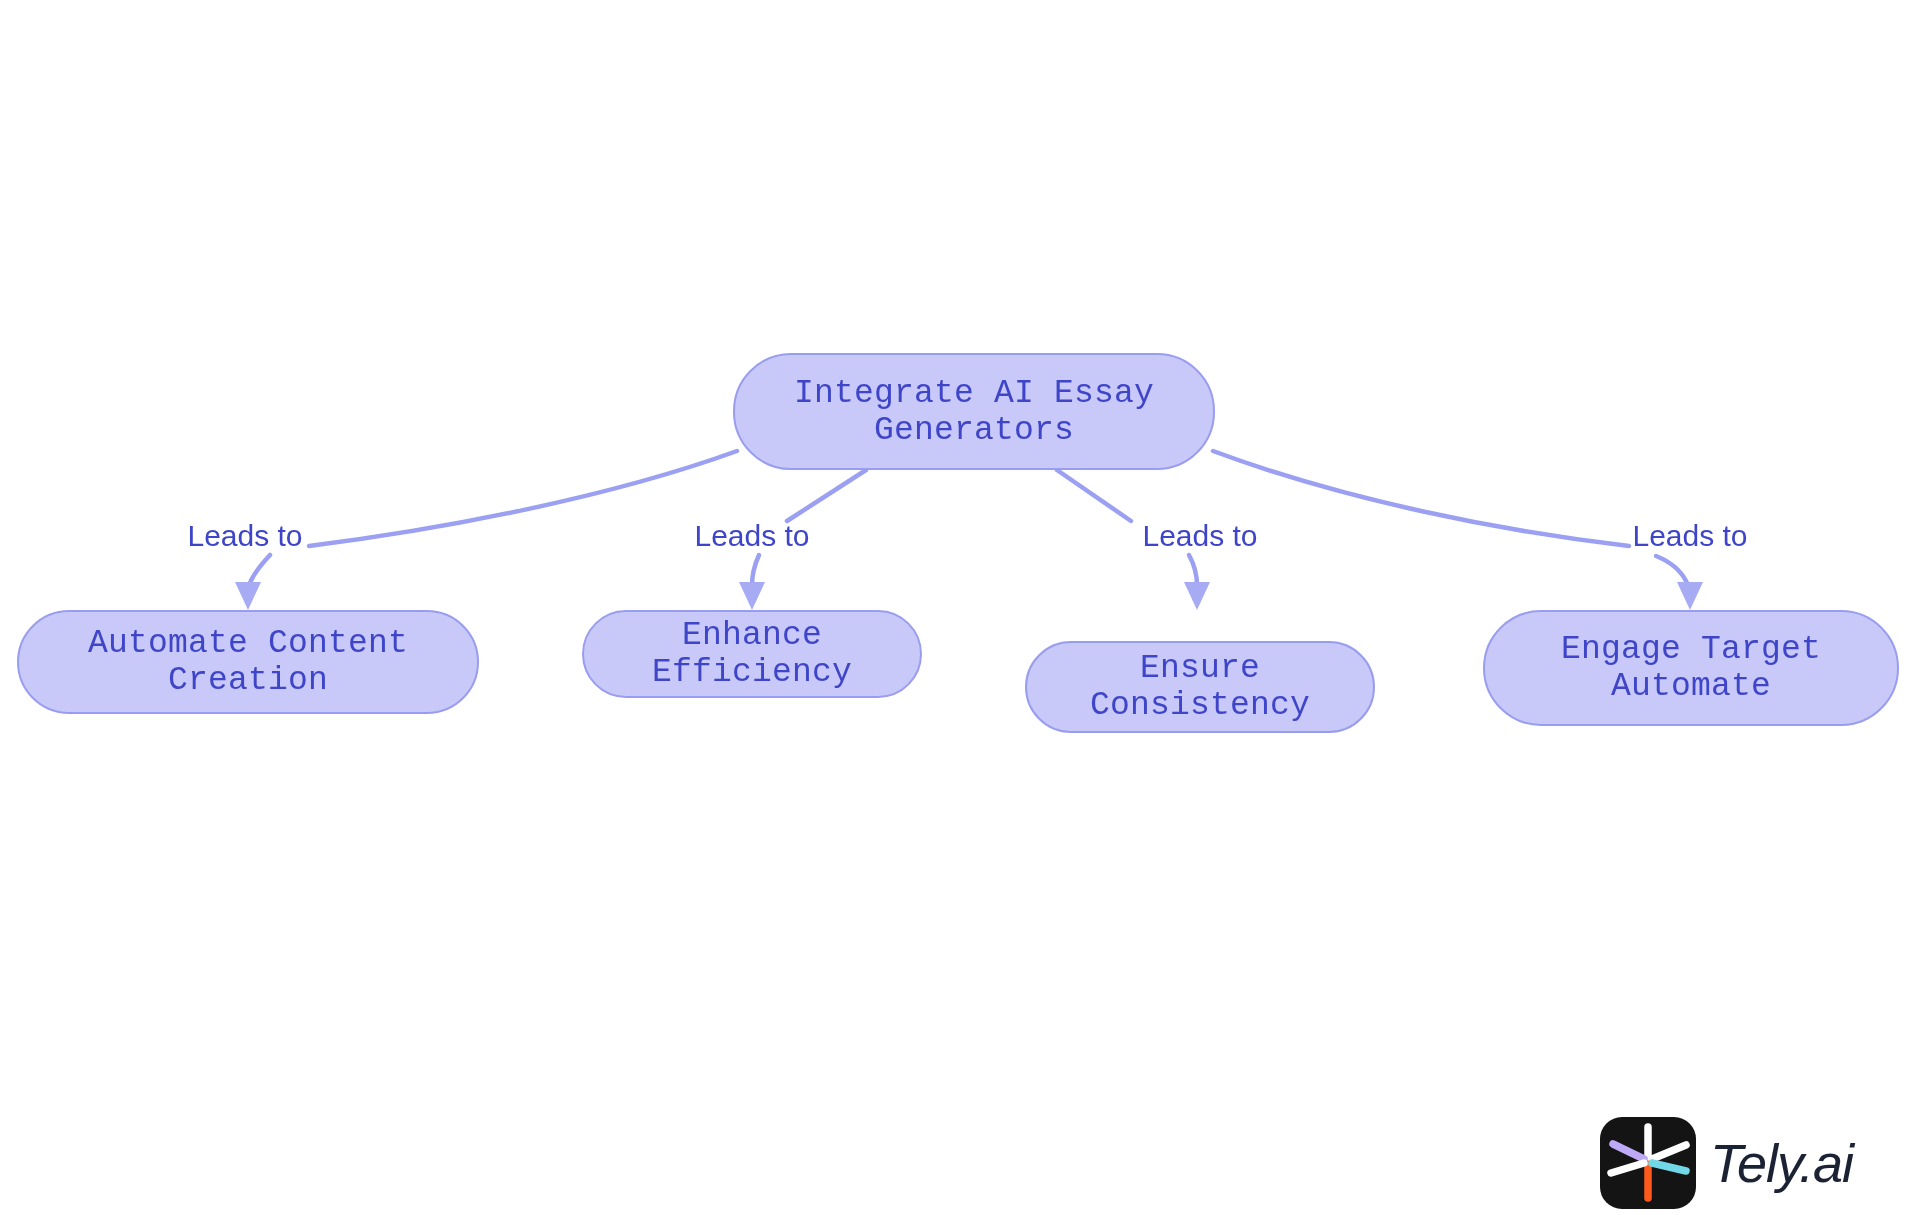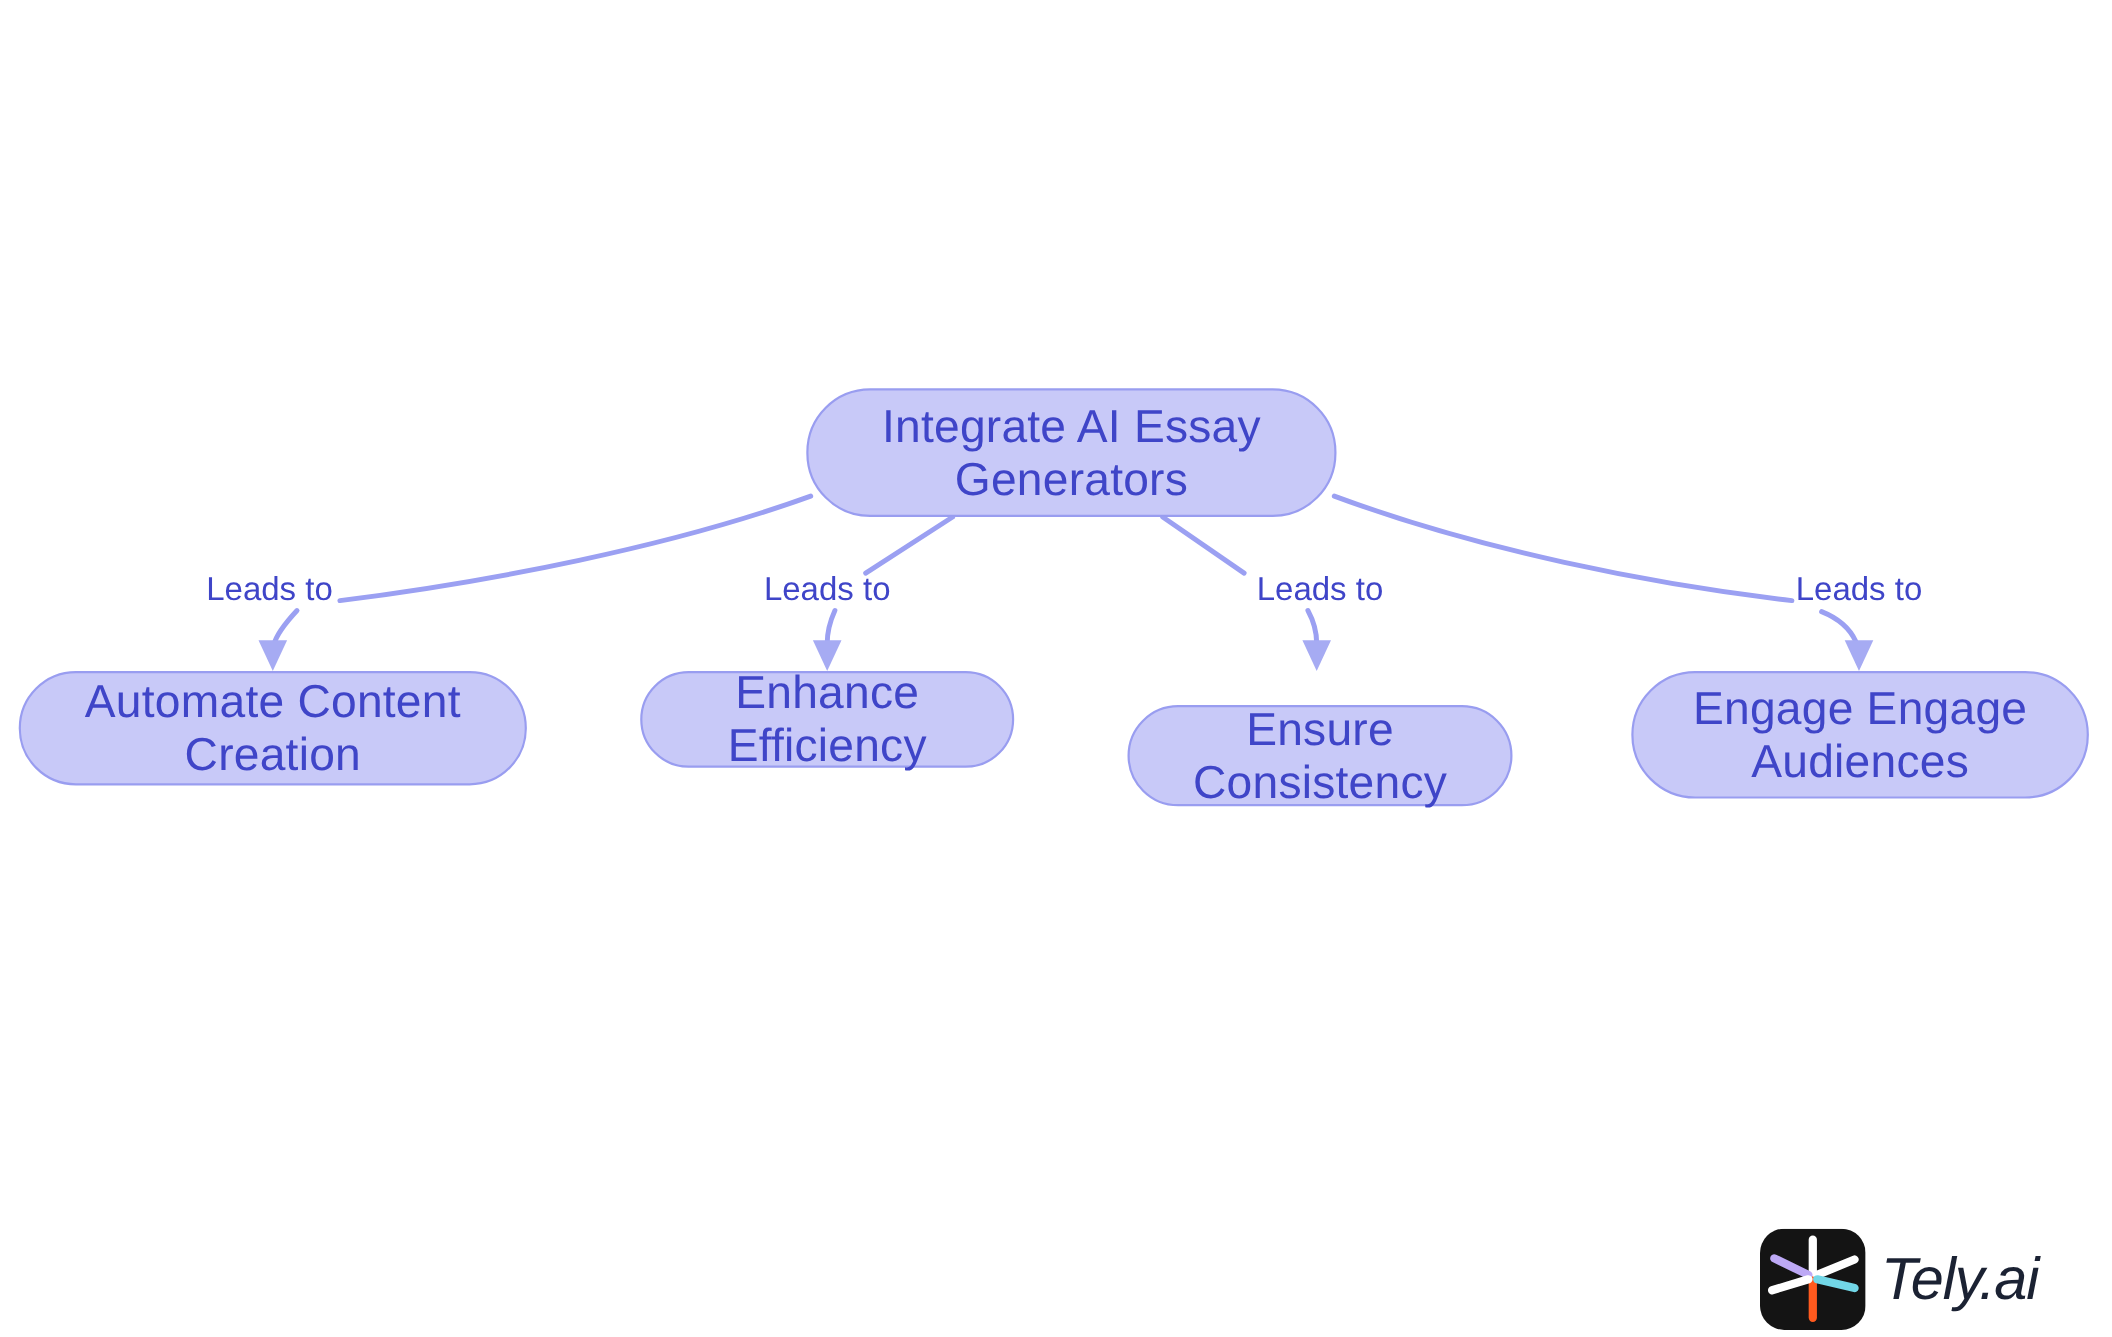--- a/index.html
+++ b/index.html
@@ -28,24 +28,25 @@
   }
   .node {
     position: absolute;
     display: flex;
     align-items: center;
     justify-content: center;
     background: var(--node-fill, #c8c9f8);
     border: 2px solid var(--node-border, #999df0);
     border-radius: 58px;
     color: var(--node-text, #3f45c8);
-    font-size: 42px;
+    font-size: 33px;
     letter-spacing: 0.2px;
     text-align: center;
     box-sizing: border-box;
+    font-family: Liberation Mono, monospace;
   }
   .edge-label {
     position: absolute;
     transform: translate(-50%, -50%);
     color: var(--label-text, #3f45c8);
     font-size: 30px;
     white-space: nowrap;
   }
   #brand {
     position: absolute;
@@ -98,21 +99,21 @@
   <div class="node" style="left:733px; top:353px; width:482px; height:117px;">Integrate AI Essay Generators</div>
 
   <div class="edge-label" style="left:245px; top:536px;">Leads to</div>
   <div class="edge-label" style="left:752px; top:536px;">Leads to</div>
   <div class="edge-label" style="left:1200px; top:536px;">Leads to</div>
   <div class="edge-label" style="left:1690px; top:536px;">Leads to</div>
 
   <div class="node" style="left:17px; top:610px; width:462px; height:104px;">Automate Content Creation</div>
   <div class="node" style="left:582px; top:610px; width:340px; height:88px;">Enhance Efficiency</div>
   <div class="node" style="left:1025px; top:610px; width:350px; height:92px;margin-top:31px;">Ensure Consistency</div>
-  <div class="node" style="left:1483px; top:610px; width:416px; height:116px;">Engage Engage Audiences</div>
+  <div class="node" style="left:1483px; top:610px; width:416px; height:116px;">Engage Target Automate</div>
 
   <div id="brand">
     <svg width="96" height="92" viewBox="0 0 96 92" xmlns="http://www.w3.org/2000/svg">
       <rect x="0" y="0" width="96" height="92" rx="22" style="fill: var(--brand-icon-bg, #141414);"></rect>
       <line class="spoke spoke-top" x1="48" y1="10" x2="48" y2="41"></line>
       <line class="spoke spoke-bottom" x1="48" y1="47" x2="48" y2="81"></line>
       <line class="spoke spoke-upper-left" x1="13" y1="27" x2="44" y2="42"></line>
       <line class="spoke spoke-lower-left" x1="11" y1="56" x2="44" y2="46"></line>
       <line class="spoke spoke-upper-right" x1="52" y1="42" x2="86" y2="28"></line>
       <line class="spoke spoke-lower-right" x1="52" y1="46" x2="86" y2="54"></line>

